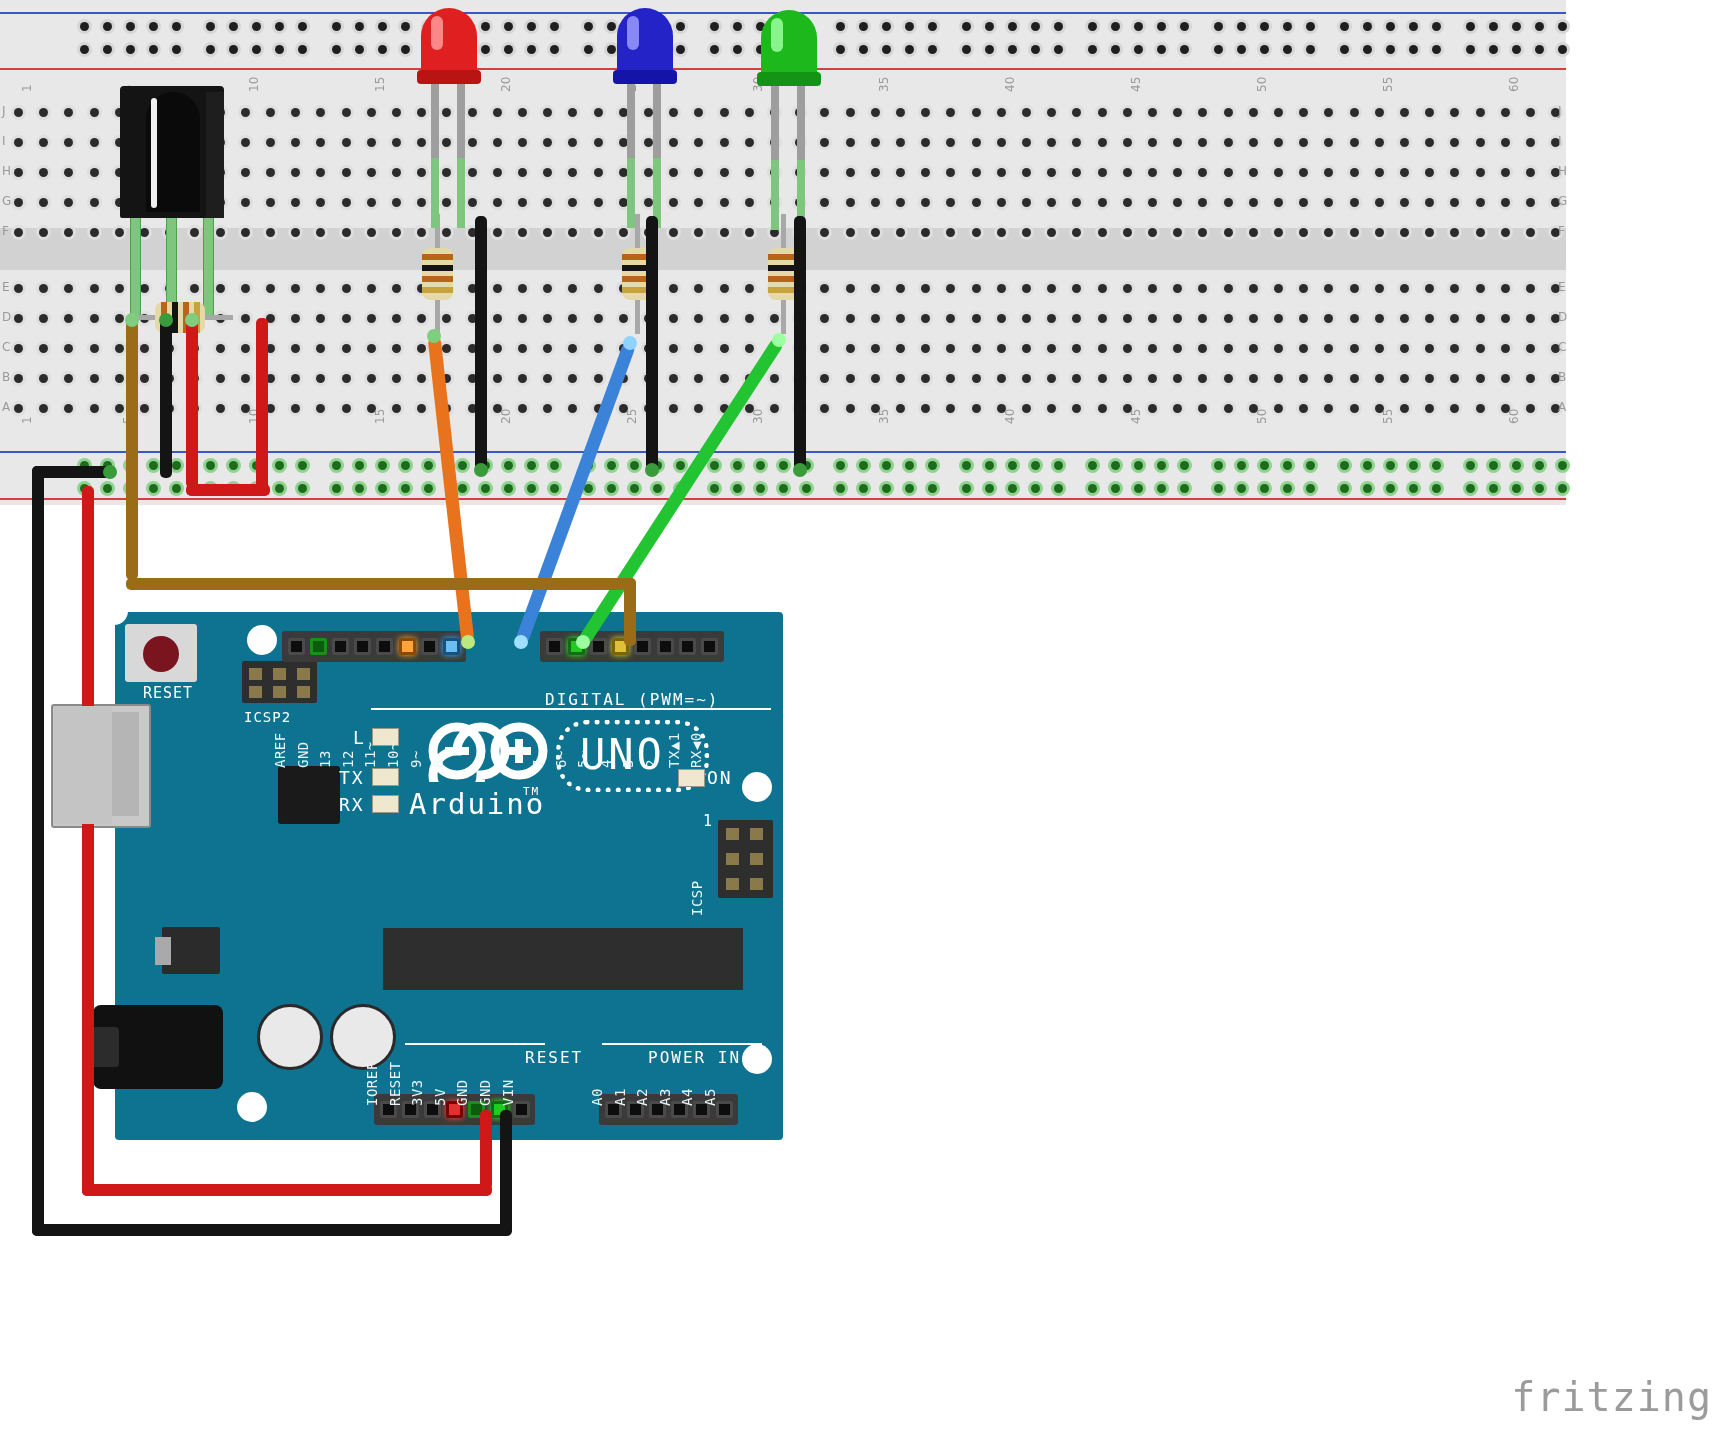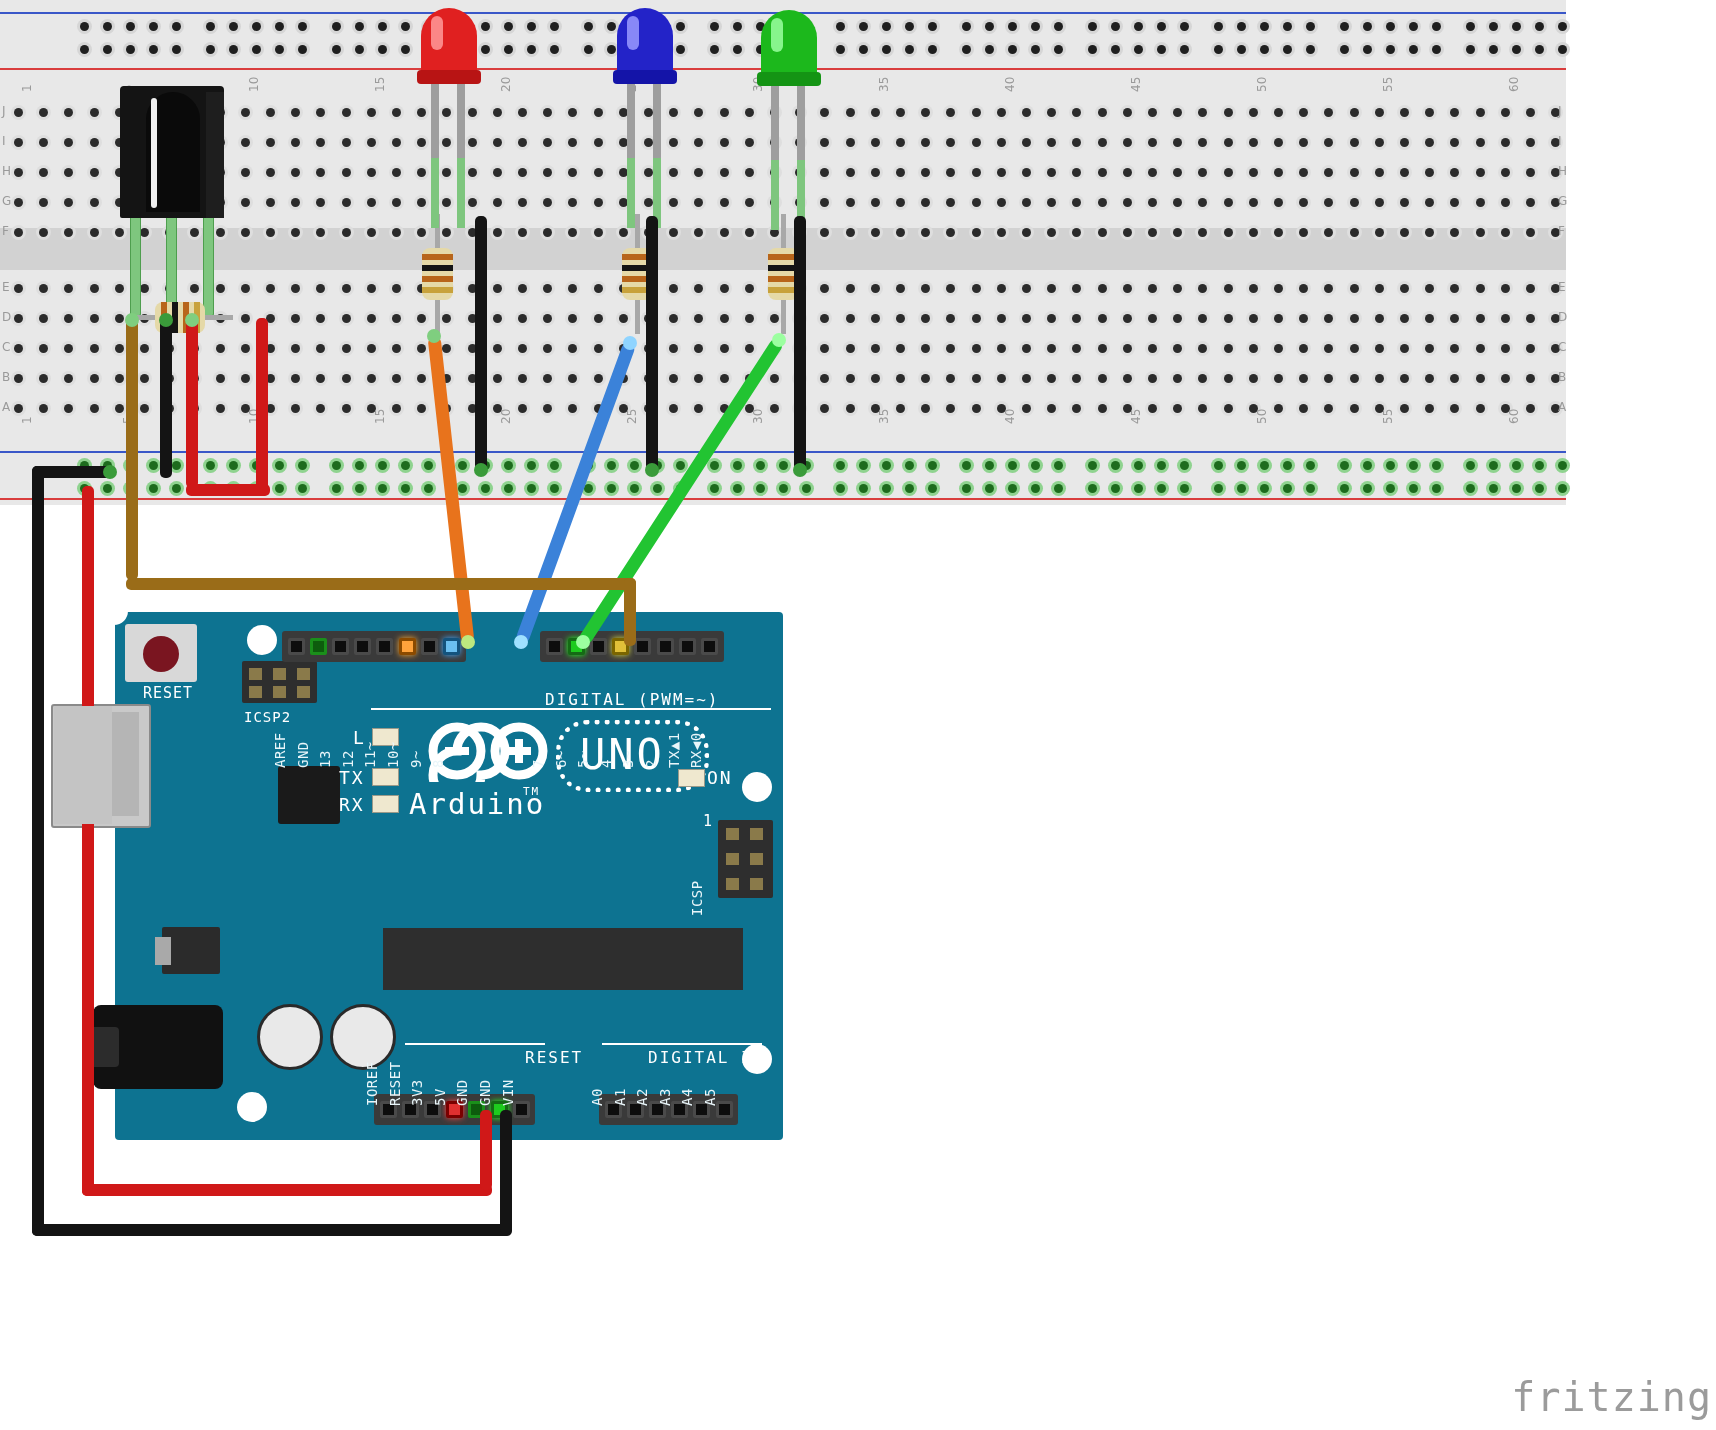--- a/index.html
+++ b/index.html
@@ -1031,21 +1031,21 @@
   <div class="abs" style="left:257px;top:183px;width:25px;height:16px;background:#efe8cf;border:1px solid #9a9a8a;"></div>
   <div class="abs" style="left:563px;top:157px;width:25px;height:16px;background:#efe8cf;border:1px solid #9a9a8a;"></div>
   <div class="boardtxt" style="left:592px;top:155px;font-size:18px;">ON</div>
 
   <div class="wline" style="left:256px;top:96px;width:400px;"></div>
   <div class="boardtxt" style="left:430px;top:78px;font-size:16px;letter-spacing:2px;">DIGITAL (PWM=~)</div>
 
   <div class="wline" style="left:290px;top:431px;width:140px;"></div>
   <div class="boardtxt" style="left:410px;top:436px;font-size:16px;letter-spacing:2px;">RESET</div>
   <div class="wline" style="left:487px;top:431px;width:160px;"></div>
-  <div class="boardtxt" style="left:533px;top:436px;font-size:16px;letter-spacing:2px;">DIGITAL IN</div>
+  <div class="boardtxt" style="left:533px;top:436px;font-size:16px;letter-spacing:2px;">POWER IN</div>
 
   <div class="hdr" style="left:167px;top:19px;height:31px;padding:0 3px;">
       <div class="sock"></div>
       <div class="sock lit-d"></div>
       <div class="sock"></div>
       <div class="sock"></div>
       <div class="sock"></div>
       <div class="sock lit-o"></div>
       <div class="sock"></div>
       <div class="sock lit-b"></div>

